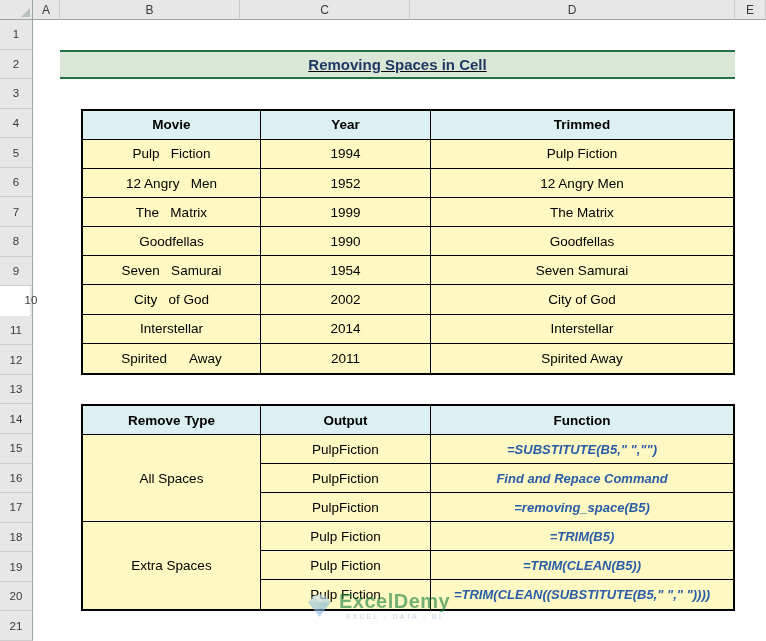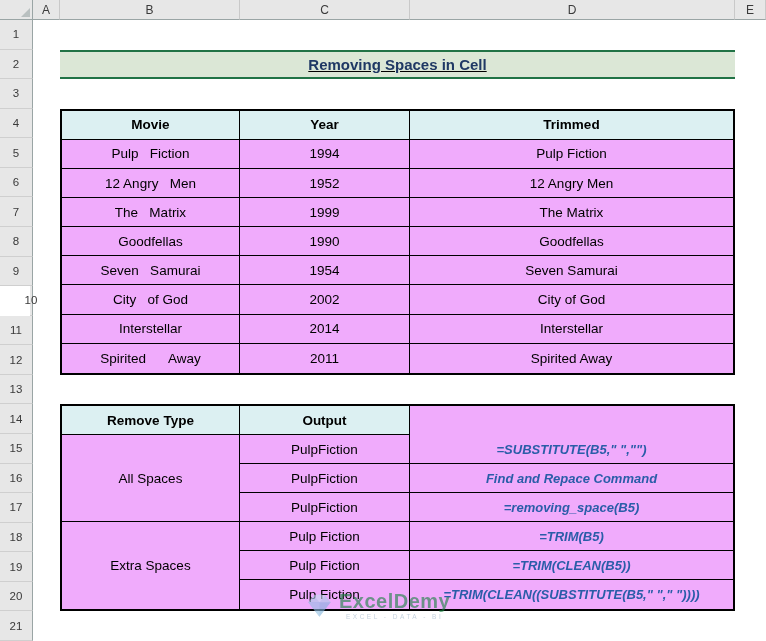--- a/index.html
+++ b/index.html
@@ -59,21 +59,22 @@
     color: var(--banner-text, #1f3864);
     font-weight: bold;
     font-size: 15px;
   }
 
   
   .xtable {
     display: grid;
     grid-template-columns: 178px 170px 1fr;
     border: 2px solid #000;
-    background: #f0abfc;
+    background: #fef9c3;
+    margin-left: 21px;
   }
   .t1 { grid-column: 3 / 6; grid-row: 5 / 14; grid-template-rows: repeat(9, 1fr); }
   .t2 { grid-column: 3 / 6; grid-row: 15 / 22; grid-template-rows: repeat(7, 1fr); }
 
   .cell {
     display: flex; align-items: center; justify-content: center;
     border-right: 1px solid #000;
     border-bottom: 1px solid #000;
     font-size: 13.5px;
     color: #000;
@@ -153,20 +154,21 @@
       <div class="cell body c2">2014</div>
       <div class="cell body c3 no-br">Interstellar</div>
       <div class="cell body c1 no-bb">Spirited      Away</div>
       <div class="cell body c2 no-bb">2011</div>
       <div class="cell body c3 no-br no-bb">Spirited Away</div>
     </div>
 
   <div class="xtable t2" id="table2">
     <div class="cell head c1">Remove Type</div>
     <div class="cell head c2">Output</div>
+    <div class="cell head c3 no-br">Function</div>
 
   <div class="cell body c1" style="grid-area: 2 / 1 / 5;">All Spaces</div>
       <div class="cell body c2" style="grid-area: 2 / 2;">PulpFiction</div>
       <div class="cell body c3 no-br function" style="grid-area: 2 / 3;">=SUBSTITUTE(B5," ","")</div>
       <div class="cell body c2" style="grid-area: 3 / 2;">PulpFiction</div>
       <div class="cell body c3 no-br function" style="grid-area: 3 / 3;">Find and Repace Command</div>
       <div class="cell body c2" style="grid-area: 4 / 2;">PulpFiction</div>
       <div class="cell body c3 no-br function" style="grid-area: 4 / 3;">=removing_space(B5)</div>
       <div class="cell body c1 no-bb" style="grid-area: 5 / 1 / 8;">Extra Spaces</div>
       <div class="cell body c2" style="grid-area: 5 / 2;">Pulp Fiction</div>

